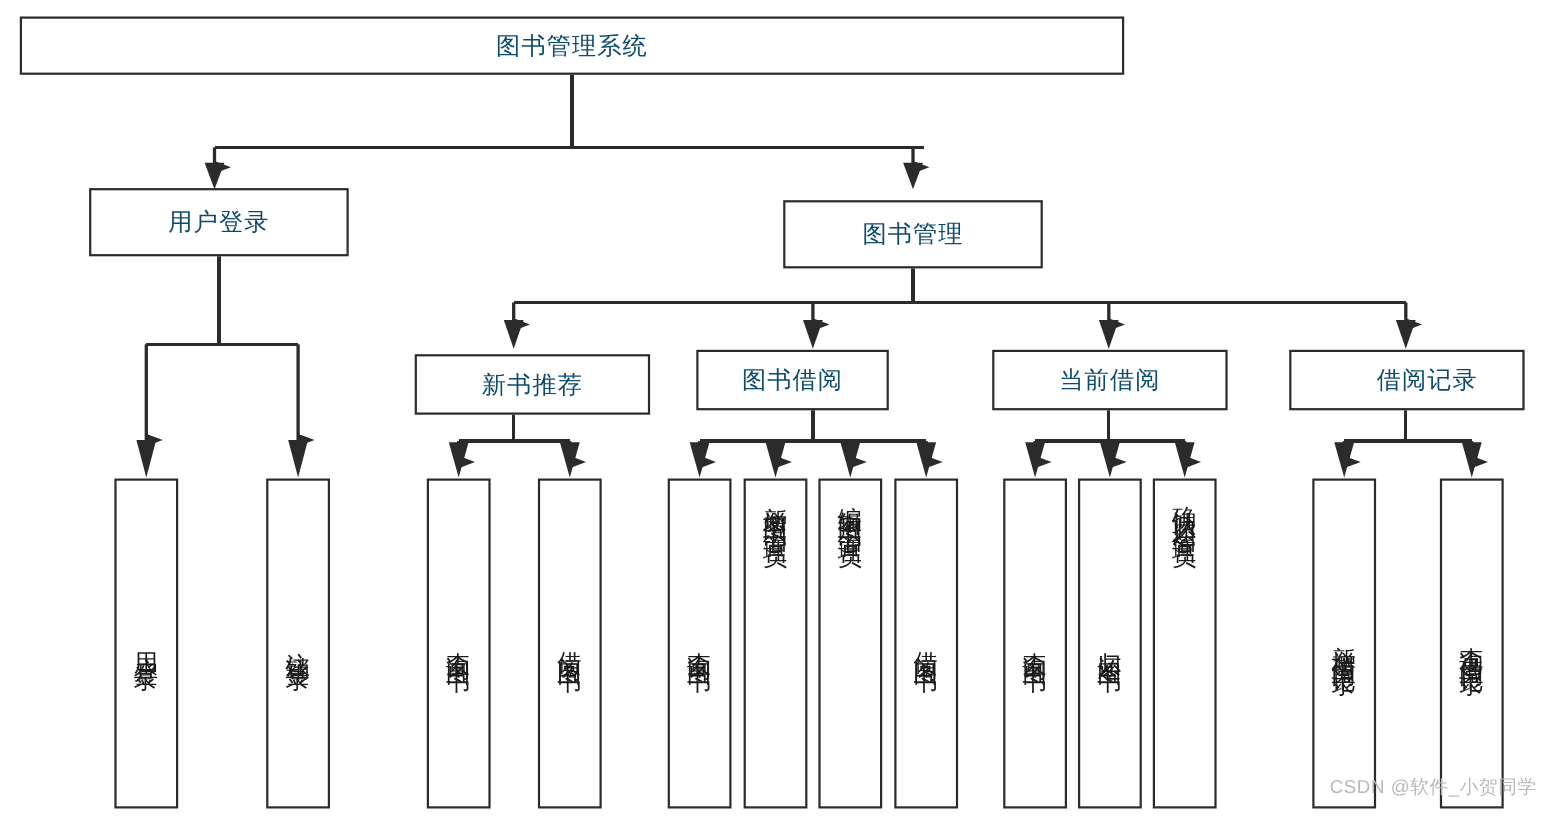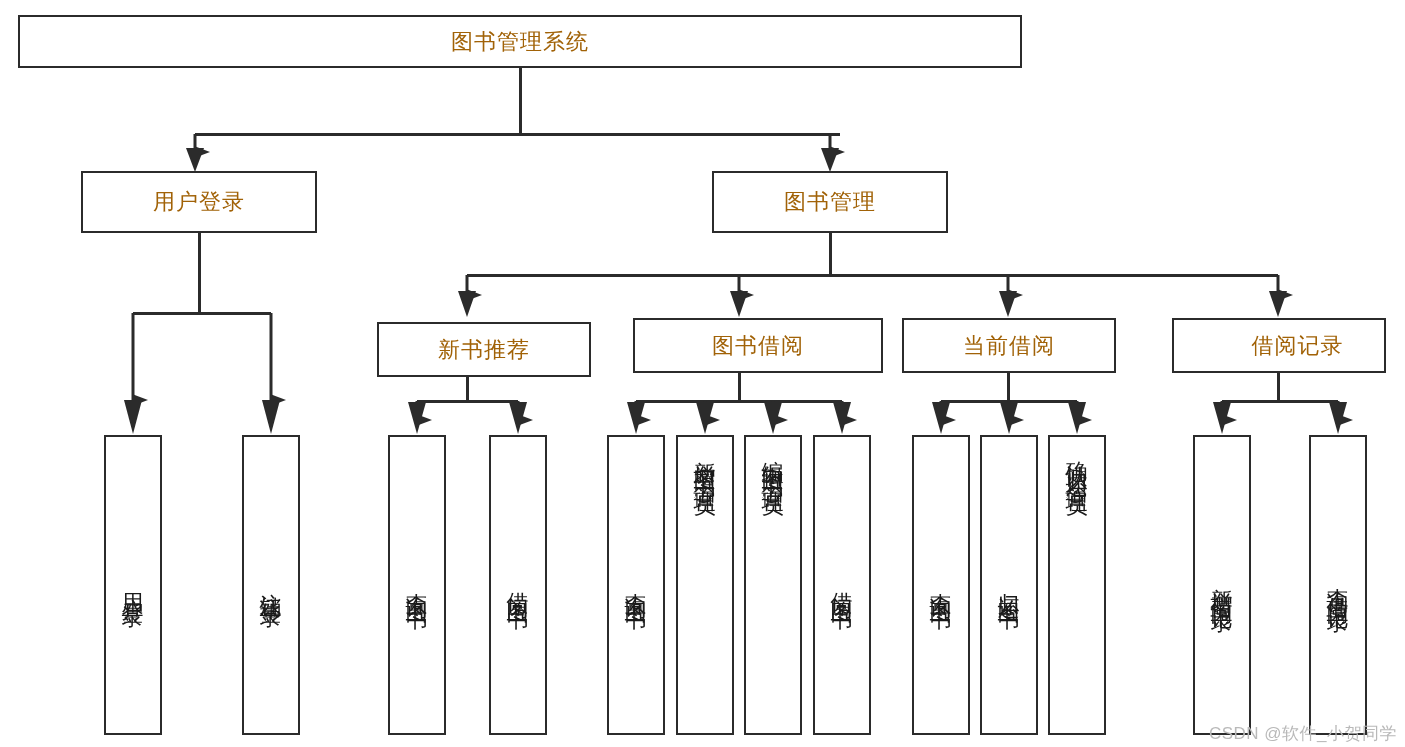--- a/index.html
+++ b/index.html
@@ -25,21 +25,21 @@
     position: absolute;
     box-sizing: border-box;
     background: #ffffff;
     border: 2.5px solid #2b2b2b;
     display: flex;
     align-items: center;
     justify-content: center;
   }
   .node-label-h {
     font-size: 22px;
-    color: #a16207;
+    color: #0c4a6e;
     letter-spacing: 1px;
     white-space: nowrap;
     line-height: 1;
   }
   .node-box.vertical {
     align-items: flex-start;
     justify-content: center;
     padding-top: 6px;
   }
   .node-label-v {
@@ -60,21 +60,21 @@
     position: absolute;
     left: 0;
     top: 0;
     width: 1405px;
     height: 747px;
     pointer-events: none;
   }
   #watermark {
     position: absolute;
     right: 8px;
-    bottom: 2px;
+    bottom: 20px;
     font-size: 17px;
     color: #b9b9b9;
     white-space: nowrap;
     letter-spacing: 0.5px;
   }
 </style>
 </head>
 <body>
 
 <div id="diagram-root">
@@ -197,29 +197,29 @@
   </svg>
 
   <div class="node-box" style="left:18px; top:15px; width:1004px; height:53px;">
     <span class="node-label-h">图书管理系统</span>
   </div>
 
   <div class="node-box" style="left:81px; top:171px; width:236px; height:62px;">
     <span class="node-label-h">用户登录</span>
   </div>
 
-  <div class="node-box" style="left:712px; top:171px; width:236px; height:62px;">
+  <div class="node-box" style="left:712px; top:182px; width:236px; height:62px;">
     <span class="node-label-h">图书管理</span>
   </div>
 
   <div class="node-box" style="left:361px; top:322px; width:214px; height:55px;margin-left:16px;">
     <span class="node-label-h">新书推荐</span>
   </div>
 
-  <div class="node-box" style="left:633px; top:318px; width:250px; height:55px;">
+  <div class="node-box" style="left:633px; top:318px; width:175px; height:55px;">
     <span class="node-label-h">图书借阅</span>
   </div>
 
   <div class="node-box" style="left:902px; top:318px; width:214px; height:55px;text-align:right;">
     <span class="node-label-h">当前借阅</span>
   </div>
 
   <div class="node-box" style="left:1172px; top:318px; width:214px; height:55px;padding-left:37px;">
     <span class="node-label-h">借阅记录</span>
   </div>

